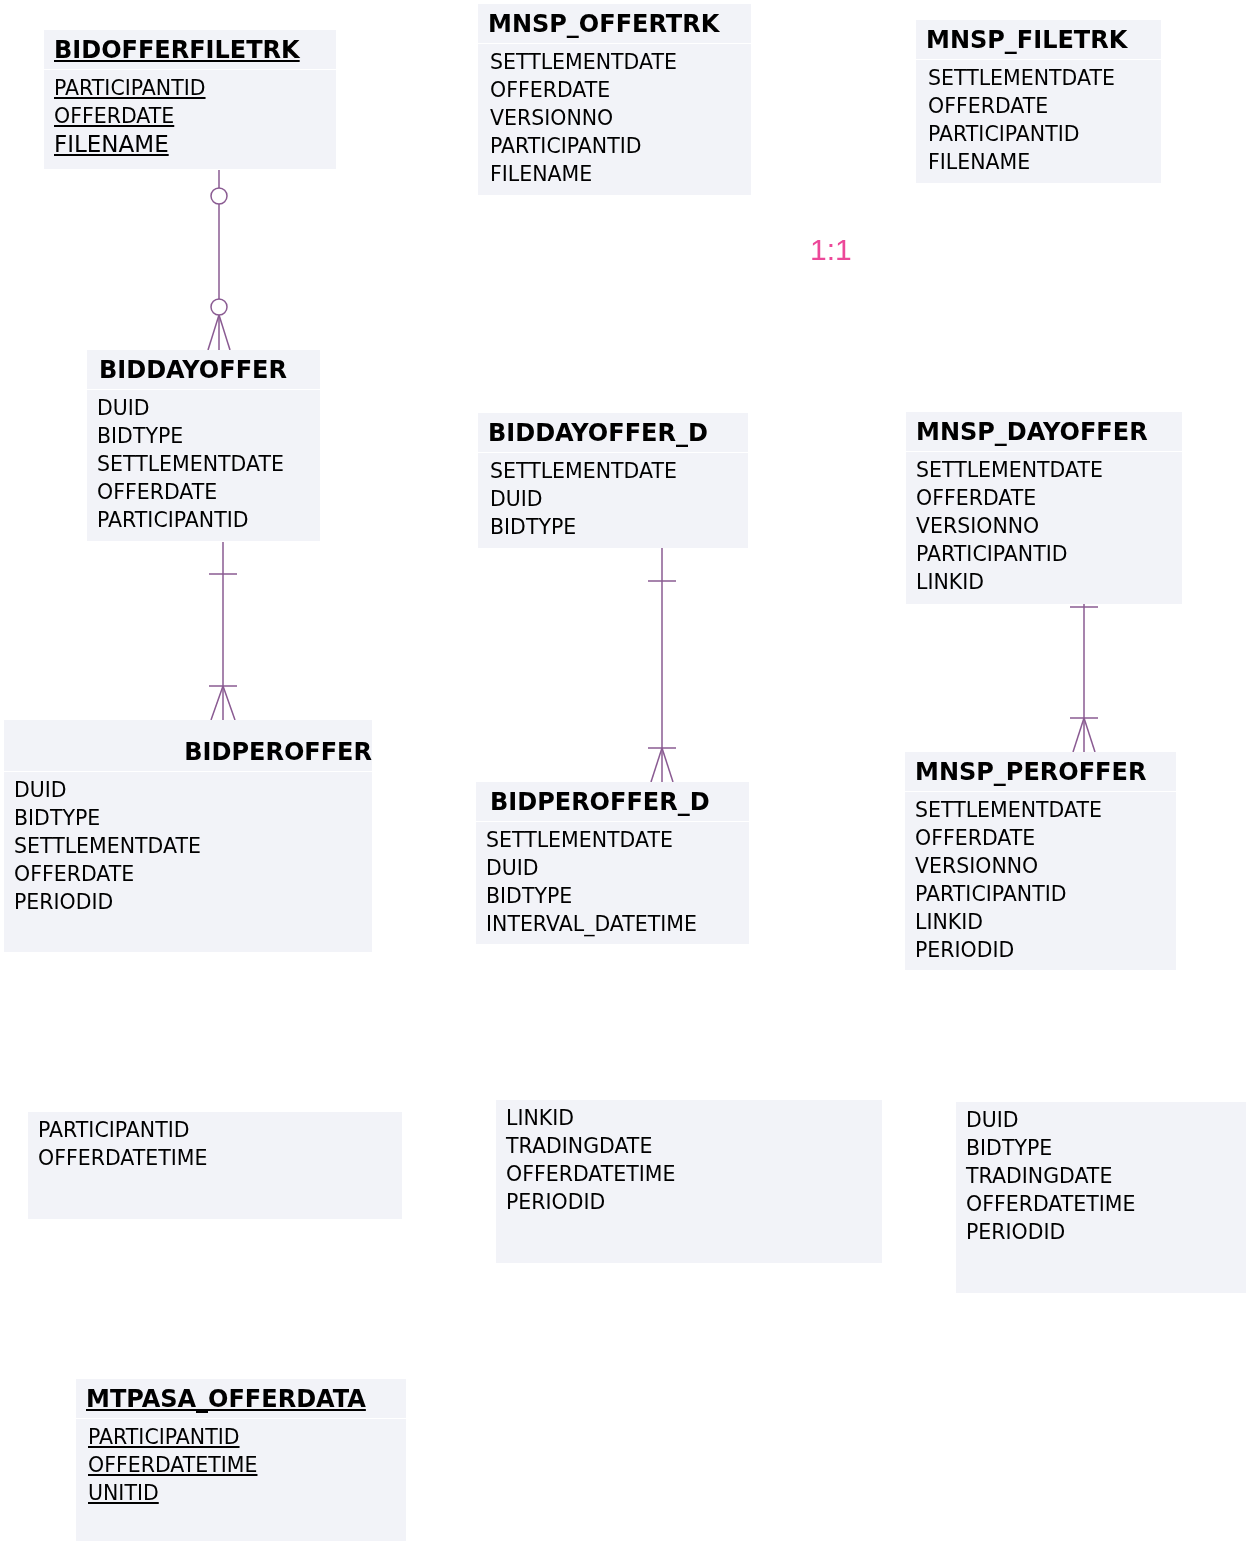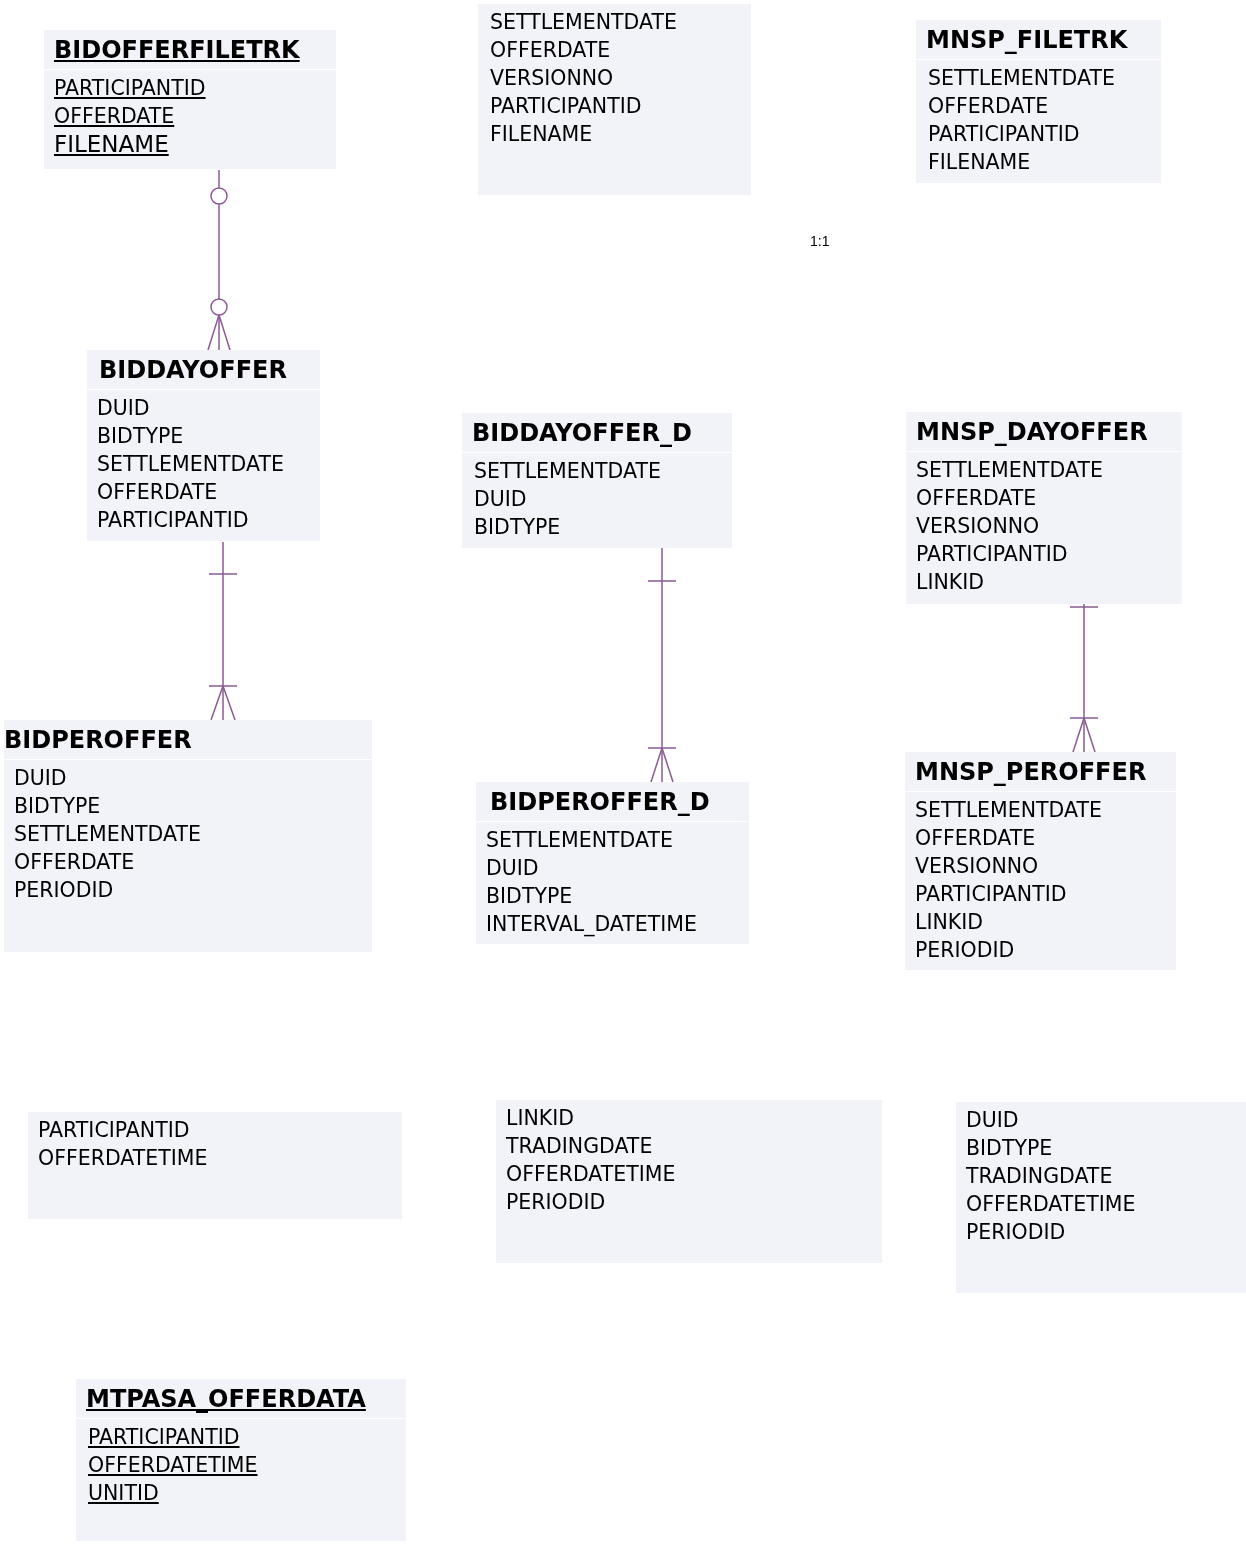--- a/index.html
+++ b/index.html
@@ -15,38 +15,38 @@
       font-weight: bold;
       font-size: 24px;
       color: #000;
       height: 40px;
       line-height: 40px;
       padding-left: 10px;
       white-space: nowrap;
       border-bottom: 1px solid #ffffff;
       box-sizing: border-box;
     }
-    .entity-header.center { text-align: left; padding-left: 0; }
+    .entity-header.center { text-align: right; padding-left: 0; margin-top: 12px; }
     .entity-body {
       padding: 4px 0 0 10px;
     }
     .attr {
       font-family: "DejaVu Sans", sans-serif;
       font-size: 20.5px;
       color: #000;
       line-height: 28px;
       height: 28px;
       white-space: nowrap;
     }
     .attr.big { font-size: 23px; }
     .label-ratio {
       position: absolute;
       font-family: "Liberation Sans", sans-serif;
-      font-size: 14px;
-      color: #000000;
+      font-size: 30px;
+      color: #ec4899;
     }
     svg.links { position: absolute; left: 0; top: 0; pointer-events: none; }
     svg.links line, svg.links circle { stroke: #8a5b92; stroke-width: 1.5; fill: none; }
     svg.links circle { fill: #ffffff; }
   </style>
 </head>
 <body>
 
 <div class="canvas">
 
@@ -90,20 +90,21 @@
   <div class="entity" style="left:44px; top:30px; width:292px; height:139px;text-decoration:underline;">
     <div class="entity-header">BIDOFFERFILETRK</div>
     <div class="entity-body">
       <div class="attr">PARTICIPANTID</div>
       <div class="attr">OFFERDATE</div>
       <div class="attr big">FILENAME</div>
     </div>
   </div>
 
   <div class="entity" style="left:478px; top:4px; width:273px; height:191px;">
+    <div class="entity-header">MNSP_OFFERTRK</div>
     <div class="entity-body" style="padding-left:12px;">
       <div class="attr">SETTLEMENTDATE</div>
       <div class="attr">OFFERDATE</div>
       <div class="attr">VERSIONNO</div>
       <div class="attr">PARTICIPANTID</div>
       <div class="attr">FILENAME</div>
     </div>
   </div>
 
   <div class="entity" style="left:916px; top:20px; width:245px; height:163px;">
@@ -120,21 +121,21 @@
     <div class="entity-header" style="padding-left:12px;">BIDDAYOFFER</div>
     <div class="entity-body">
       <div class="attr">DUID</div>
       <div class="attr">BIDTYPE</div>
       <div class="attr">SETTLEMENTDATE</div>
       <div class="attr">OFFERDATE</div>
       <div class="attr">PARTICIPANTID</div>
     </div>
   </div>
 
-  <div class="entity" style="left:462px; top:413px; width:270px; height:135px;">
+  <div class="entity" style="left:478px; top:413px; width:270px; height:135px;">
     <div class="entity-header">BIDDAYOFFER_D</div>
     <div class="entity-body" style="padding-left:12px;">
       <div class="attr">SETTLEMENTDATE</div>
       <div class="attr">DUID</div>
       <div class="attr">BIDTYPE</div>
     </div>
   </div>
 
   <div class="entity" style="left:906px; top:382px; width:276px; height:192px;margin-top:30px;">
     <div class="entity-header">MNSP_DAYOFFER</div>

